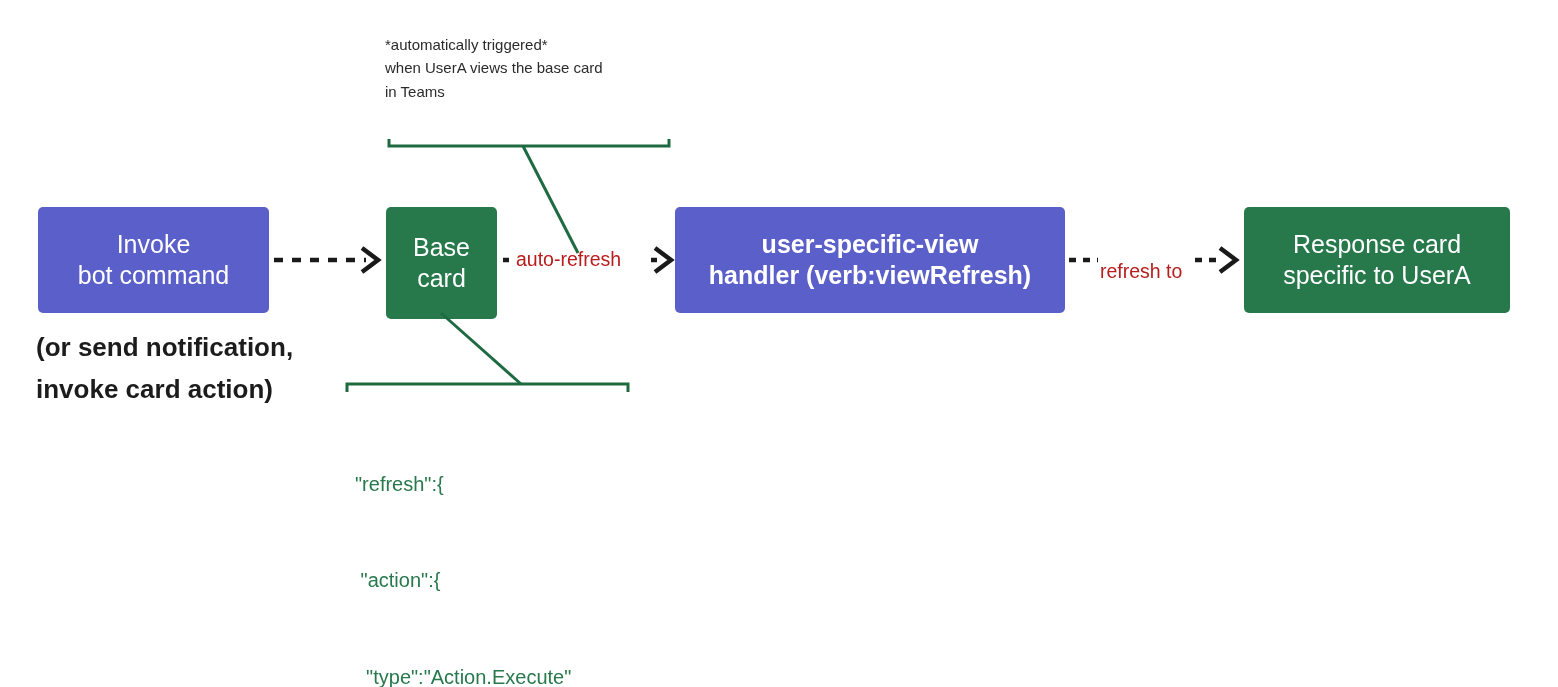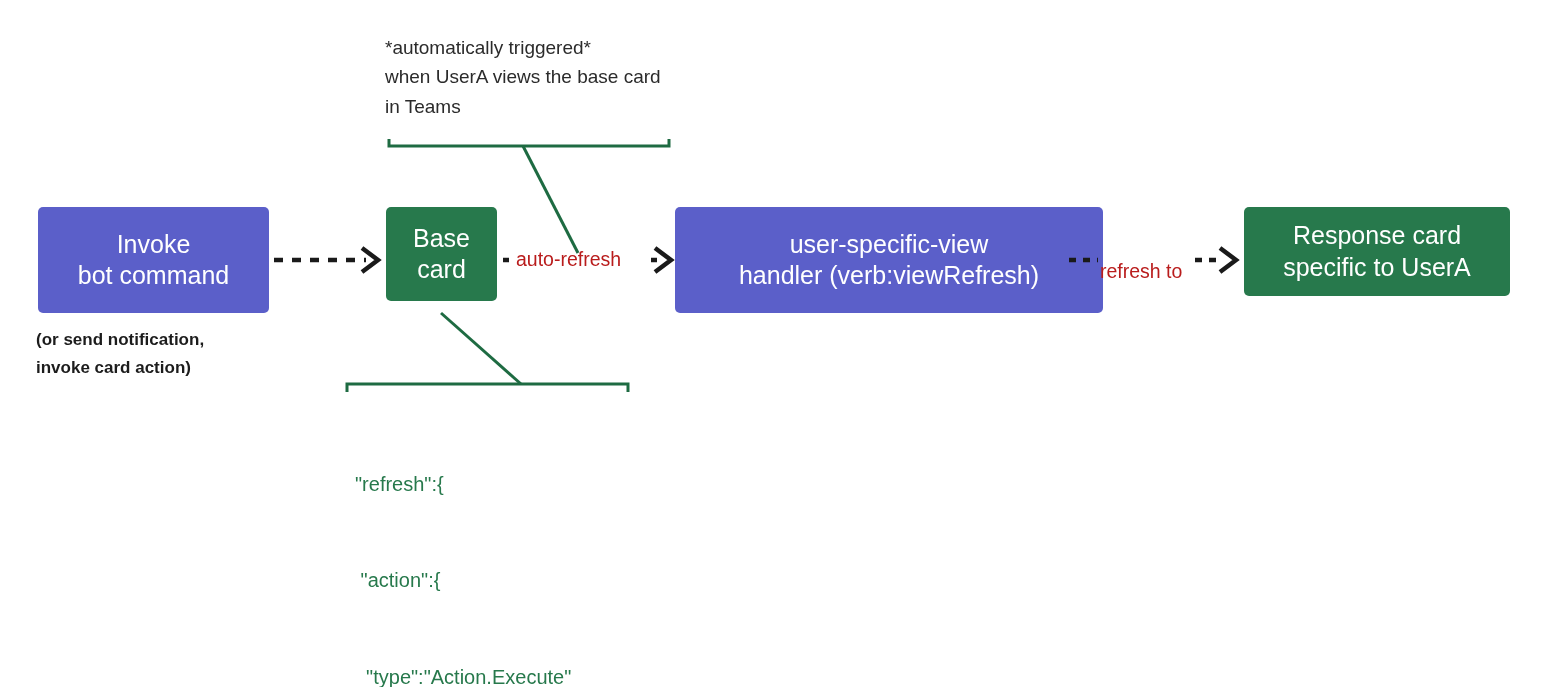--- a/index.html
+++ b/index.html
@@ -34,47 +34,48 @@
     white-space: pre-line;
   }
   .node-purple { background: #5B5FC9; }
   .node-green  { background: #27794C; }
 
   #node-invoke {
     left: 38px; top: 207px; width: 231px; height: 106px;
     font-size: 25px;
   }
   #node-basecard {
-    left: 386px; top: 207px; width: 111px; height: 94px;
+    left: 386px; top: 207px; width: 111px; height: 112px;
     font-size: 25px;
   }
   #node-handler {
-    left: 675px; top: 207px; width: 428px; height: 106px;
+    left: 675px; top: 207px; width: 390px; height: 106px;
     font-size: 25px;
+    font-weight: bold;
   }
   #node-response {
-    left: 1244px; top: 207px; width: 266px; height: 89px;
+    left: 1244px; top: 207px; width: 266px; height: 106px;
     font-size: 25px;
   }
 
   
   .plain-text {
     position: absolute;
     color: #262626;
     white-space: pre-line;
   }
   #annotation-note {
     left: 385px; top: 33px;
-    font-size: 19px;
+    font-size: 15px;
     line-height: 1.55;
     color: #2b2b2b;
   }
   #invoke-subnote {
     left: 36px; top: 326px;
-    font-size: 17px;
+    font-size: 26px;
     line-height: 1.62;
     font-weight: bold;
     color: #1c1c1c;
   }
 
   
   #json-block {
     position: absolute;
     left: 355px; top: 404px;
     color: #27794C;

